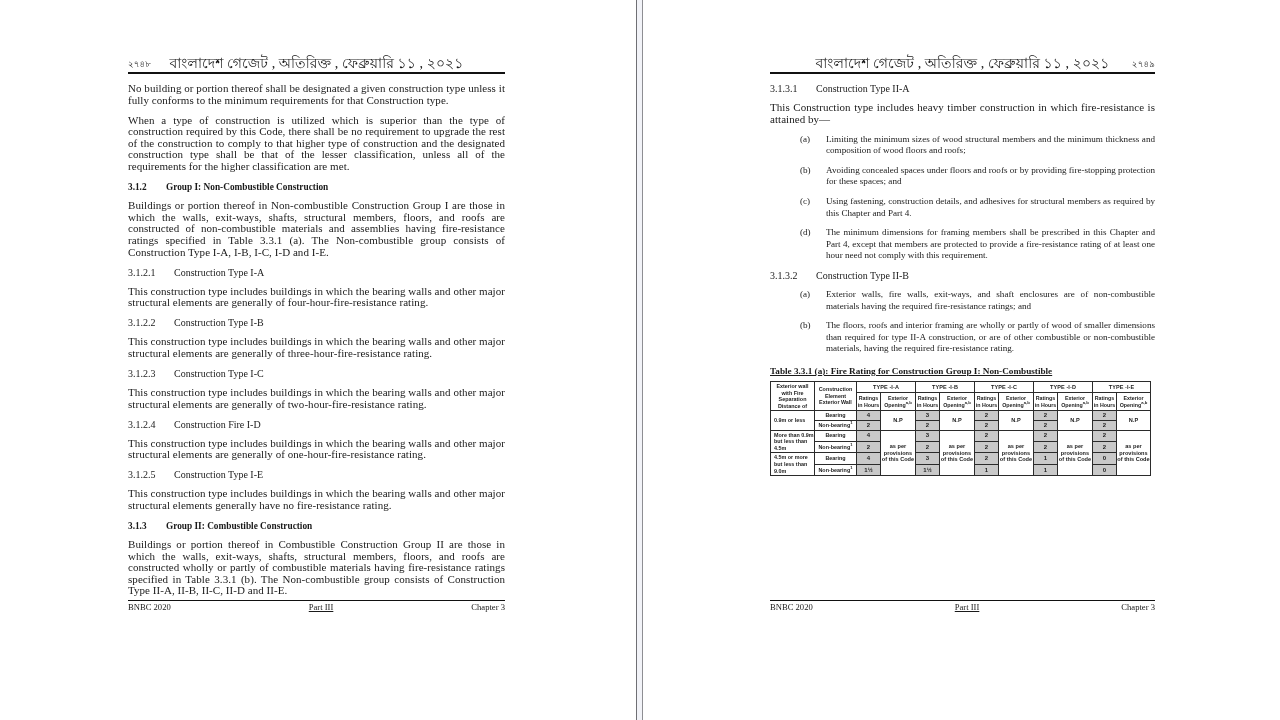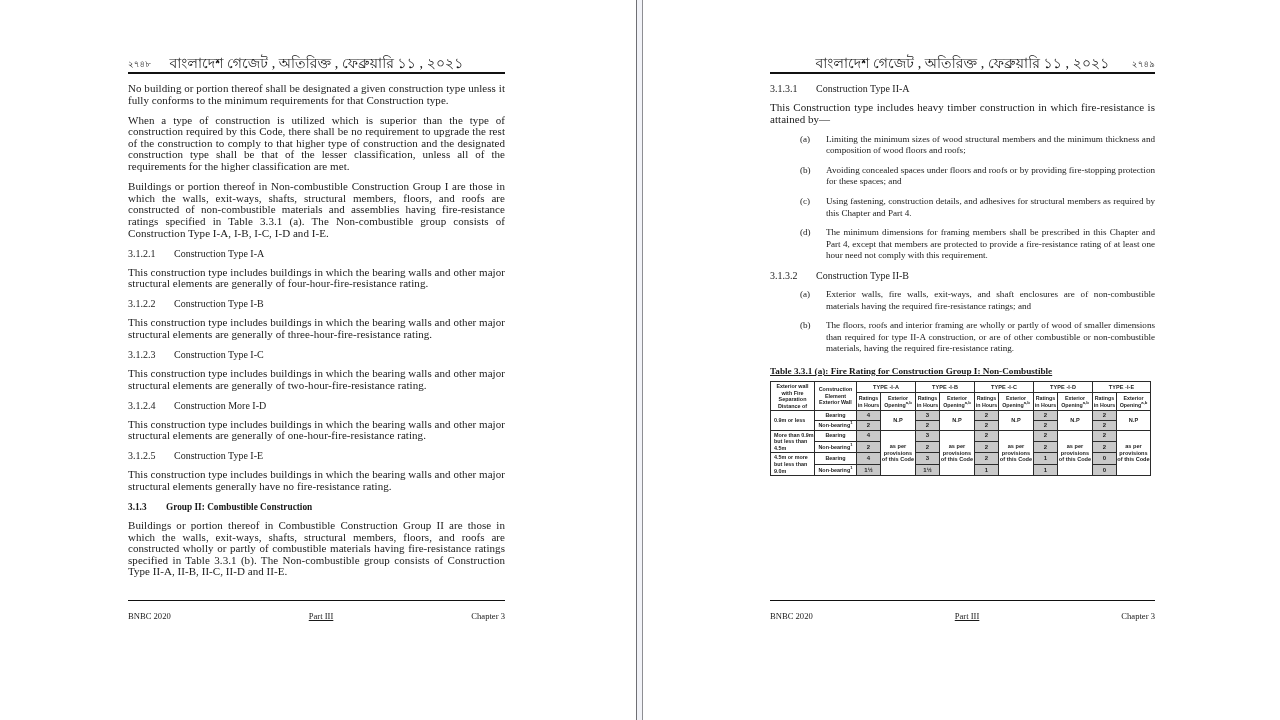--- a/index.html
+++ b/index.html
@@ -183,21 +183,21 @@
   
   .pagefoot {
     position: absolute;
     left: 128px;
     top: 600px;
     width: 377px;
     display: flex;
     justify-content: space-between;
     align-items: baseline;
     border-top: 1.6px solid #111;
-    padding-top: 9px;
+    padding-top: 0;
     font-size: 8.6px;
     line-height: 12px;
   }
   .page-right .pagefoot { left: 133px; width: 385px; }
   .pagefoot .mid { flex: 1; text-align: center; text-decoration: underline; }
   .pagefoot .right { text-align: right; }
 </style>
 </head>
 <body>
 
@@ -208,39 +208,42 @@
 
       <div class="runhead">
         <span class="rh-folio">২৭৪৮</span>
         <span class="rh-title">বাংলাদেশ গেজেট , অতিরিক্ত , ফেব্রুয়ারি ১১ , ২০২১</span>
         <span class="rh-spacer">২৭৪৮</span>
       </div>
 
       <p class="body">No building or portion thereof shall be designated a given construction type unless it fully conforms to the minimum requirements for that Construction type.</p>
       <p class="body">When a type of construction is utilized which is superior than the type of construction required by this Code, there shall be no requirement to upgrade the rest of the construction to comply to that higher type of construction and the designated construction type shall be that of the lesser classification, unless all of the requirements for the higher classification are met.</p>
 
+      <h3 class="head2">
+        <span class="num">3.1.2</span><span>Group I: Non-Combustible Construction</span>
+      </h3>
       <p class="body">Buildings or portion thereof in Non-combustible Construction Group I are those in which the walls, exit-ways, shafts, structural members, floors, and roofs are constructed of non-combustible materials and assemblies having fire-resistance ratings specified in Table 3.3.1 (a). The Non-combustible group consists of Construction Type I-A, I-B, I-C, I-D and I-E.</p>
 
       <h4 class="head3">
         <span class="num">3.1.2.1</span><span>Construction Type I-A</span>
       </h4>
       <p class="body">This construction type includes buildings in which the bearing walls and other major structural elements are generally of four-hour-fire-resistance rating.</p>
 
       <h4 class="head3">
         <span class="num">3.1.2.2</span><span>Construction Type I-B</span>
       </h4>
       <p class="body">This construction type includes buildings in which the bearing walls and other major structural elements are generally of three-hour-fire-resistance rating.</p>
 
       <h4 class="head3">
         <span class="num">3.1.2.3</span><span>Construction Type I-C</span>
       </h4>
       <p class="body">This construction type includes buildings in which the bearing walls and other major structural elements are generally of two-hour-fire-resistance rating.</p>
 
       <h4 class="head3">
-        <span class="num">3.1.2.4</span><span>Construction More I-D</span>
+        <span class="num">3.1.2.4</span><span>Construction Fire I-D</span>
       </h4>
       <p class="body">This construction type includes buildings in which the bearing walls and other major structural elements are generally of one-hour-fire-resistance rating.</p>
 
       <h4 class="head3">
         <span class="num">3.1.2.5</span><span>Construction Type I-E</span>
       </h4>
       <p class="body">This construction type includes buildings in which the bearing walls and other major structural elements generally have no fire-resistance rating.</p>
 
       <h3 class="head2">
         <span class="num">3.1.3</span><span>Group II: Combustible Construction</span>

